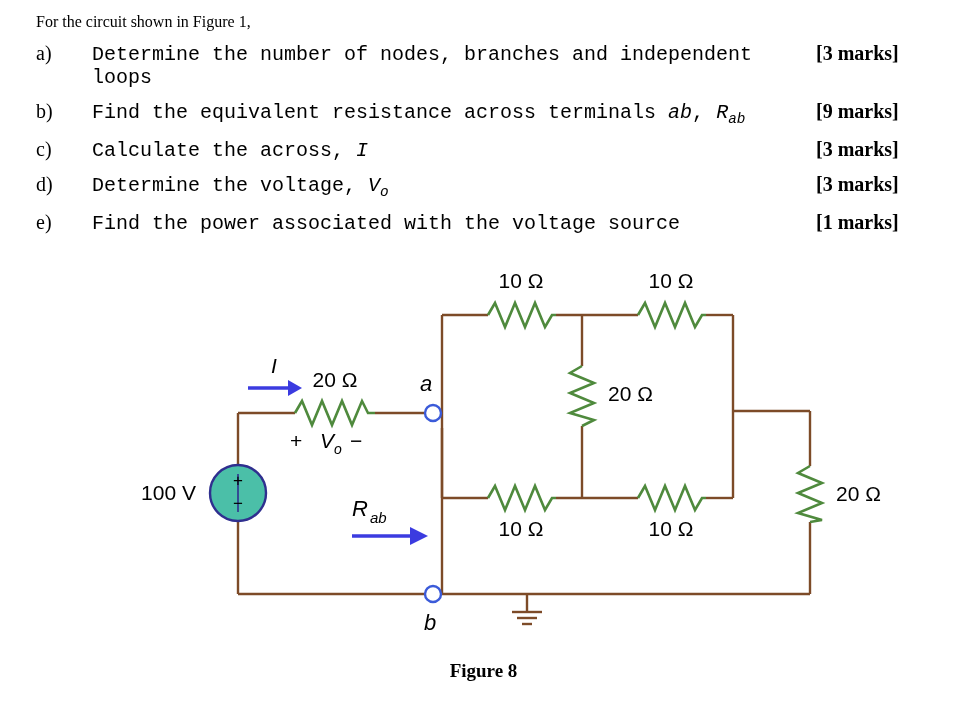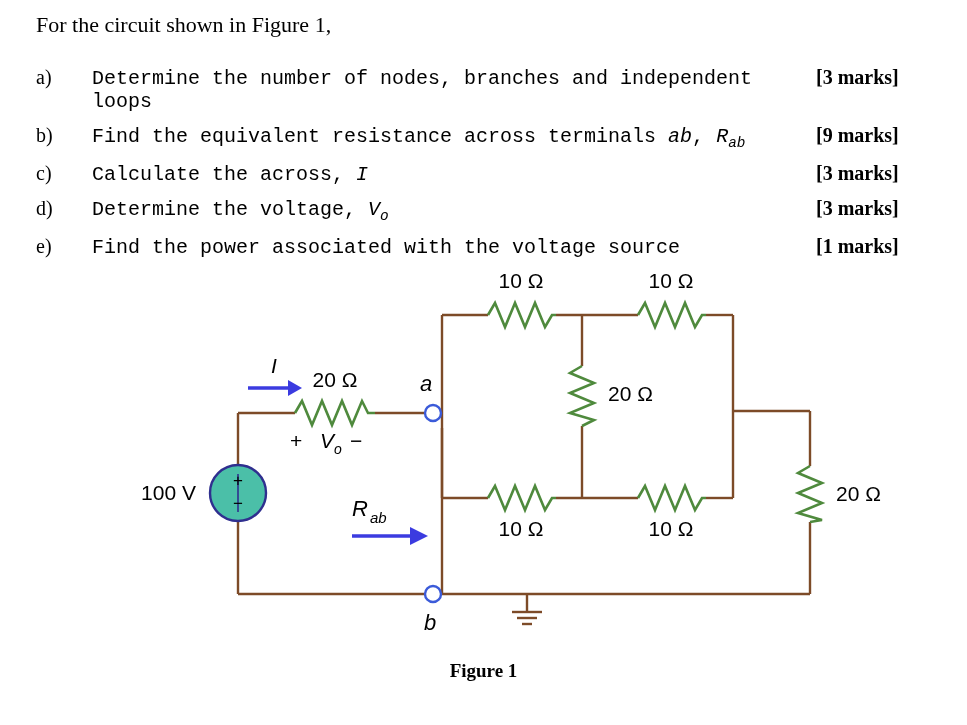--- a/index.html
+++ b/index.html
@@ -15,23 +15,23 @@
     position: relative;
     overflow: hidden;
   }
   .question-block {
     position: absolute;
     left: 36px;
     top: 14px;
     width: 900px;
   }
   .intro {
-    font-size: 22px;
+    font-size: 16px;
     line-height: 1.0;
-    margin-bottom: 30px;
+    margin-bottom: 12px;
   }
   .q-row {
     display: flex;
     align-items: baseline;
     margin-bottom: 11px;
     font-size: 20px;
   }
   .q-label {
     width: 56px;
     flex: 0 0 56px;
@@ -216,14 +216,14 @@
       <path d="M638 230 L645 218 L655 242 L665 218 L675 242 L685 218 L695 242 L702 230 L706 230"></path>
     </g>
     <text x="671" y="268" text-anchor="middle" font-size="21" fill="#000">10 Ω</text>
 
     <g stroke="#4f8a3d" stroke-width="2.6" fill="none">
       <path d="M810 198 L798 205 L822 215 L798 225 L822 235 L798 245 L822 252 L810 254"></path>
     </g>
     <text x="836" y="233" font-size="21" fill="#000">20 Ω</text>
   </svg>
 
-  <div class="fig-caption">Figure 1</div>
+  <div class="fig-caption">Figure 8</div>
 </div>
 
 </body></html>

